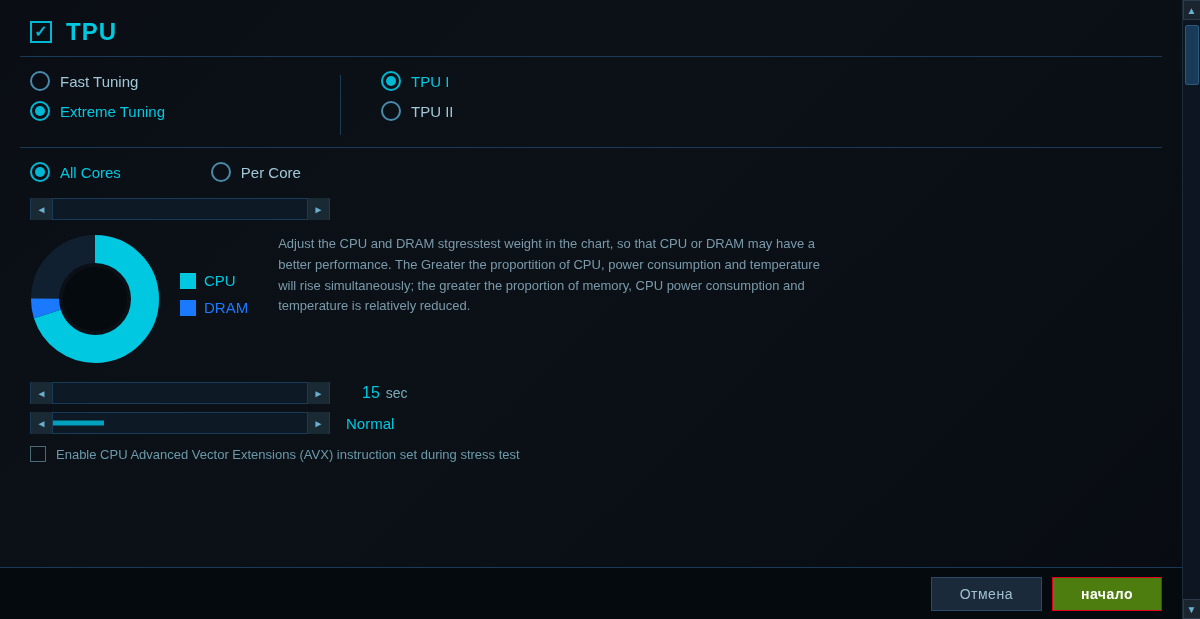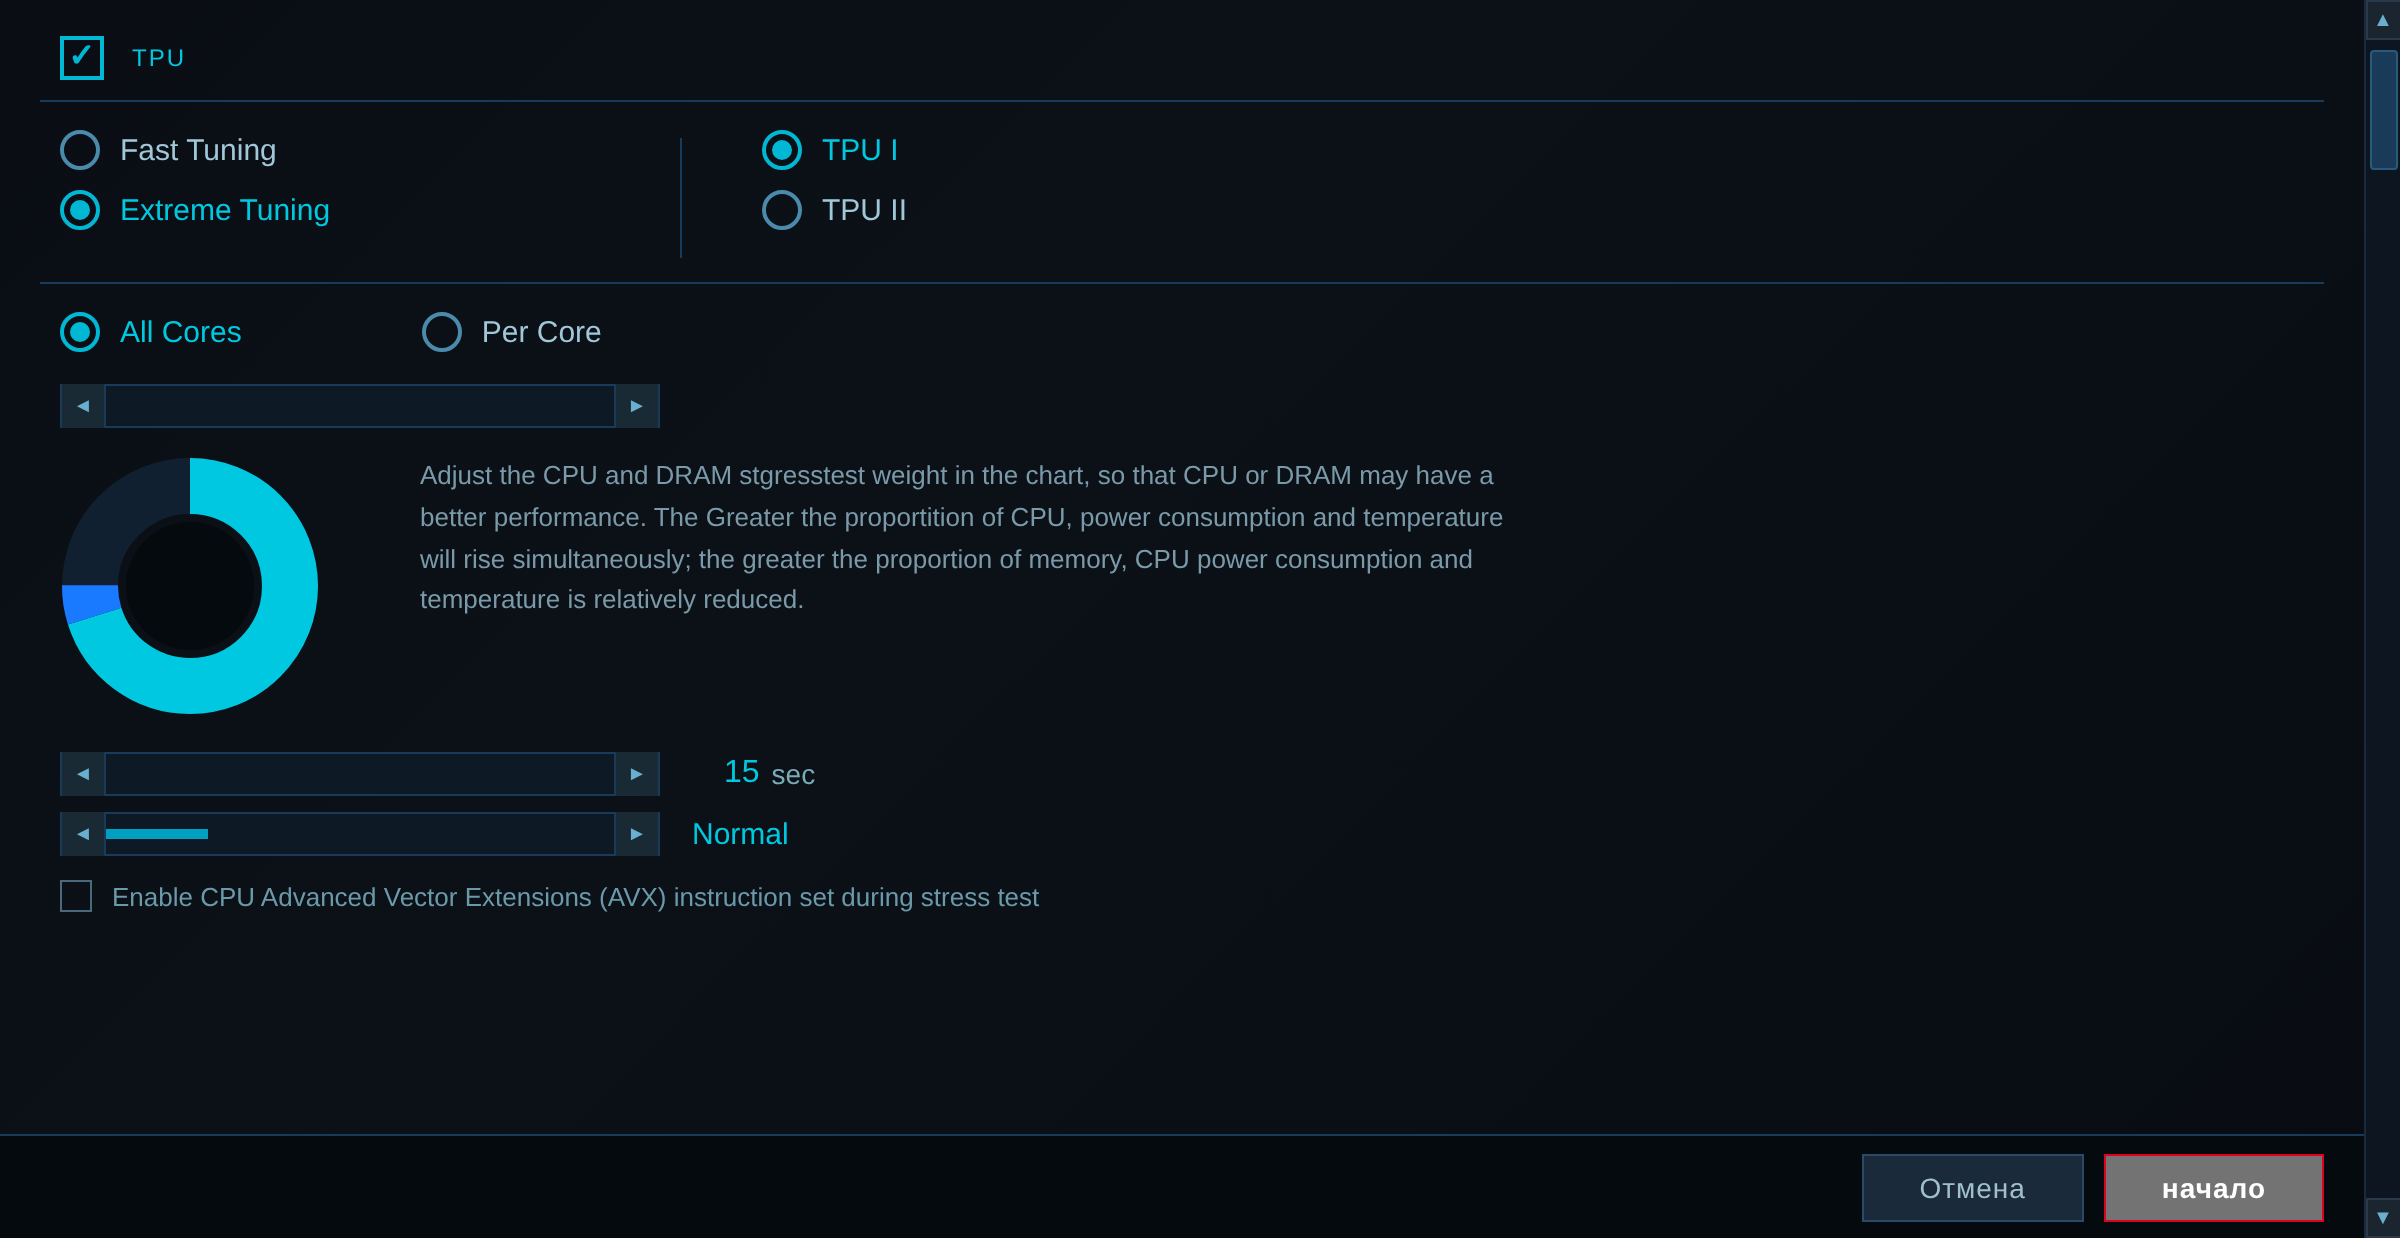--- a/index.html
+++ b/index.html
@@ -87,23 +87,23 @@
       margin-right: 14px;
       flex-shrink: 0;
     }
     .tpu-checkbox .check-mark {
       color: #00b8d4;
       font-size: 16px;
       font-weight: bold;
       line-height: 1;
     }
     .tpu-title {
-      font-size: 12px;
+      font-size: 24px;
       color: #00c8e0;
-      font-weight: 400;
+      font-weight: 700;
       letter-spacing: 1px;
     }
     .radio-option {
       display: flex;
       align-items: center;
       margin-right: 60px;
       cursor: pointer;
       text-align: center;
     }
     .radio-outer {
@@ -277,21 +277,21 @@
     .btn-cancel {
       background: #1a2a3a;
       border: 1px solid #2a4a6a;
       color: #a0c0d0;
       padding: 8px 28px;
       font-size: 14px;
       cursor: pointer;
       letter-spacing: 0.5px;
     }
     .btn-start {
-      background: #737373;
+      background: #4d7c0f;
       border: 1px solid #e00020;
       color: #fff;
       padding: 8px 28px;
       font-size: 14px;
       cursor: pointer;
       font-weight: 600;
       letter-spacing: 0.5px;
     }
 
     
@@ -398,20 +398,30 @@
 
             <circle cx="65" cy="65" r="50" fill="none" stroke="#112030" stroke-width="28"></circle>
 
             <circle cx="65" cy="65" r="50" fill="none" stroke="#00c8e0" stroke-width="28" stroke-dasharray="298.45 314.159" stroke-dashoffset="78.54" transform="rotate(-90 65 65)"></circle>
 
             <circle cx="65" cy="65" r="50" fill="none" stroke="#1a7aff" stroke-width="28" stroke-dasharray="15.71 314.159" stroke-dashoffset="-219.91" transform="rotate(-90 65 65)"></circle>
 
             <circle cx="65" cy="65" r="32" fill="#050a0f"></circle>
           </svg>
 
+          <div class="legend">
+            <div class="legend-item">
+              <div class="legend-color" style="background:#00c8e0;"></div>
+              <span class="legend-text legend-cpu">CPU</span>
+            </div>
+            <div class="legend-item">
+              <div class="legend-color" style="background:#1a7aff;"></div>
+              <span class="legend-text legend-dram">DRAM</span>
+            </div>
+          </div>
         </div>
 
         <div class="info-text">Adjust the CPU and DRAM stgresstest weight in the chart, so that CPU or DRAM may have a better performance. The Greater the proportition of CPU, power consumption and temperature will rise simultaneously; the greater the proportion of memory, CPU power consumption and temperature is relatively reduced.</div>
       </div>
 
 
       <div class="duration-row">
         <div style="display:flex; align-items:center; width:300px; position:relative; height:22px; border:1px solid #1a3a5a; background:#0d1a25;">
           <div style="width:22px; height:22px; background:#1a2a35; border-right:1px solid #1a3a5a; display:flex; align-items:center; justify-content:center; color:#6aafcf; font-size:10px; cursor:pointer;">◄</div>
           <div style="flex:1; height:100%; background:#0d1a25;"></div>

